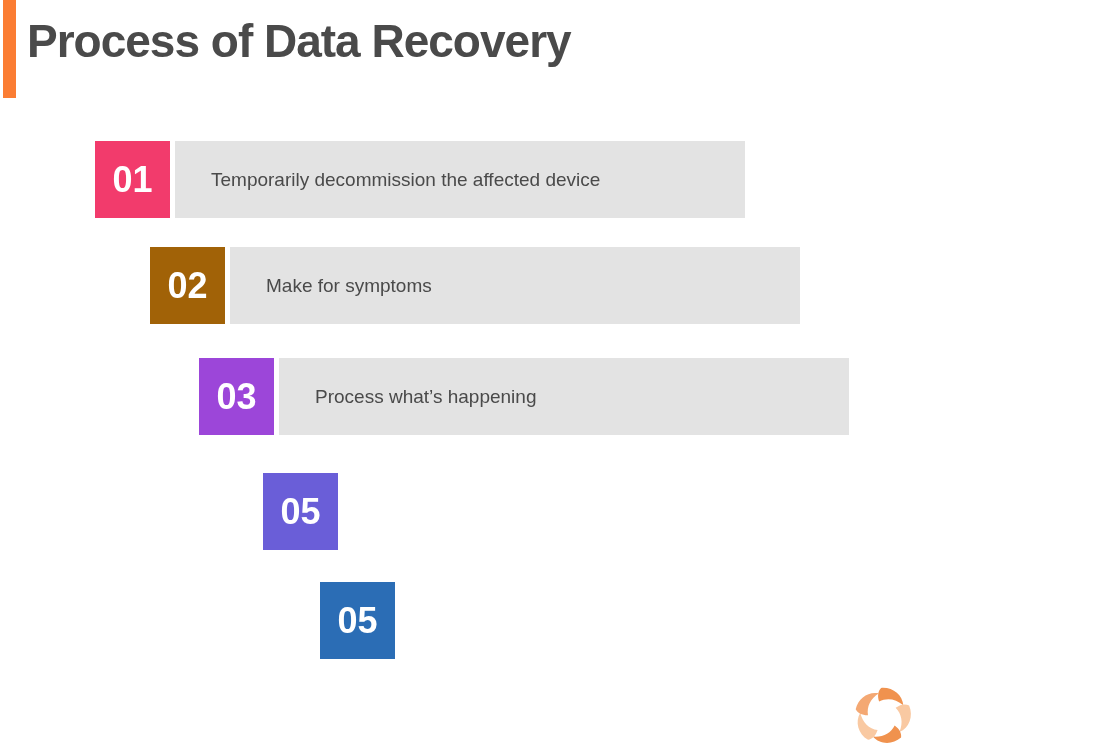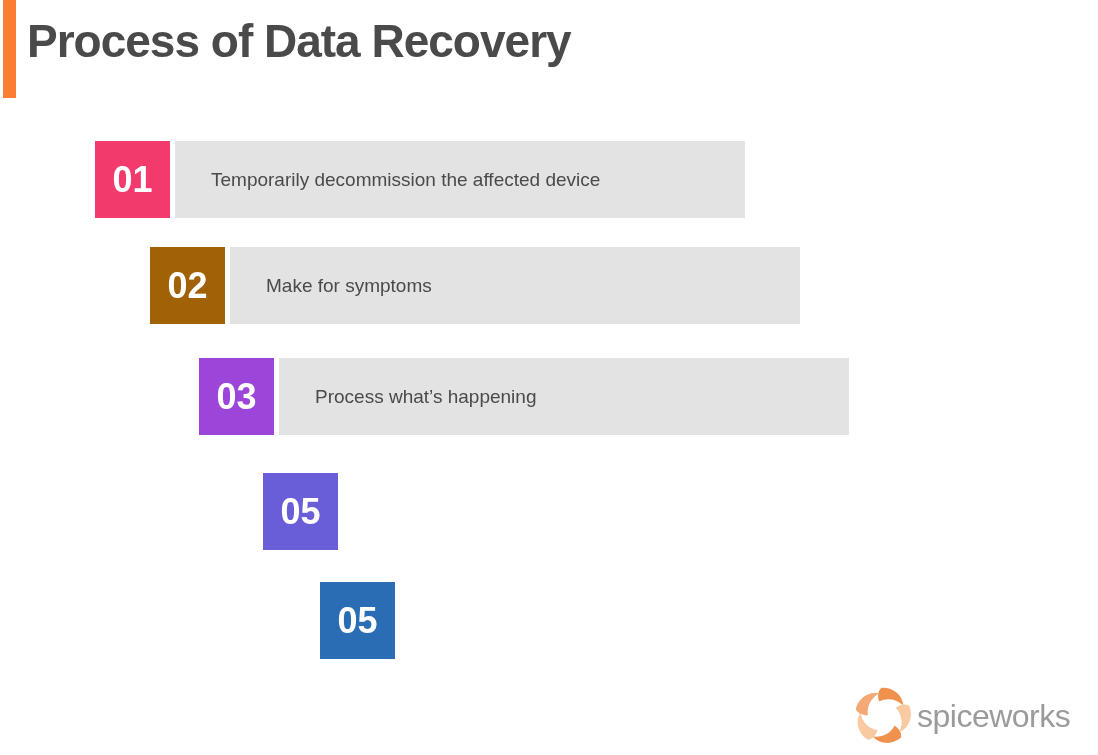--- a/index.html
+++ b/index.html
@@ -129,16 +129,15 @@
     <svg class="logo-icon" viewBox="0 0 64 64" aria-hidden="true">
       <g>
         <path d="M30 3 C42 2 52 10 53 21 C45 14 36 13 28 17 C26 11 27 6 30 3 Z" transform="rotate(0 32 32)" style="fill: rgb(240, 146, 78);"></path>
         <path d="M30 3 C42 2 52 10 53 21 C45 14 36 13 28 17 C26 11 27 6 30 3 Z" transform="rotate(72 32 32)" style="fill: rgb(249, 201, 162);"></path>
         <path d="M30 3 C42 2 52 10 53 21 C45 14 36 13 28 17 C26 11 27 6 30 3 Z" transform="rotate(144 32 32)" style="fill: rgb(240, 146, 78);"></path>
         <path d="M30 3 C42 2 52 10 53 21 C45 14 36 13 28 17 C26 11 27 6 30 3 Z" transform="rotate(216 32 32)" style="fill: rgb(249, 201, 162);"></path>
         <path d="M30 3 C42 2 52 10 53 21 C45 14 36 13 28 17 C26 11 27 6 30 3 Z" transform="rotate(288 32 32)" style="fill: rgb(244, 168, 115);"></path>
         <circle cx="32" cy="32" r="7" fill="#ffffff"></circle>
       </g>
     </svg>
-    <span class="logo-text" style="color: rgb(155, 155, 155);">spiceworks</span>
   </div>
 
 </div>
 
 </body></html>

